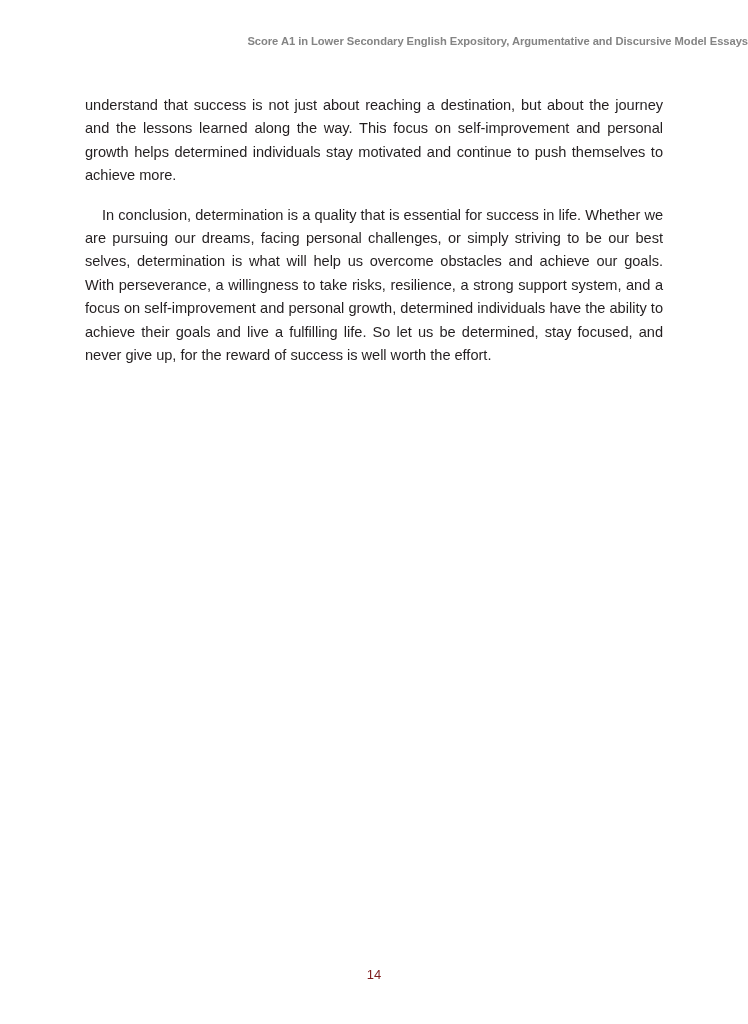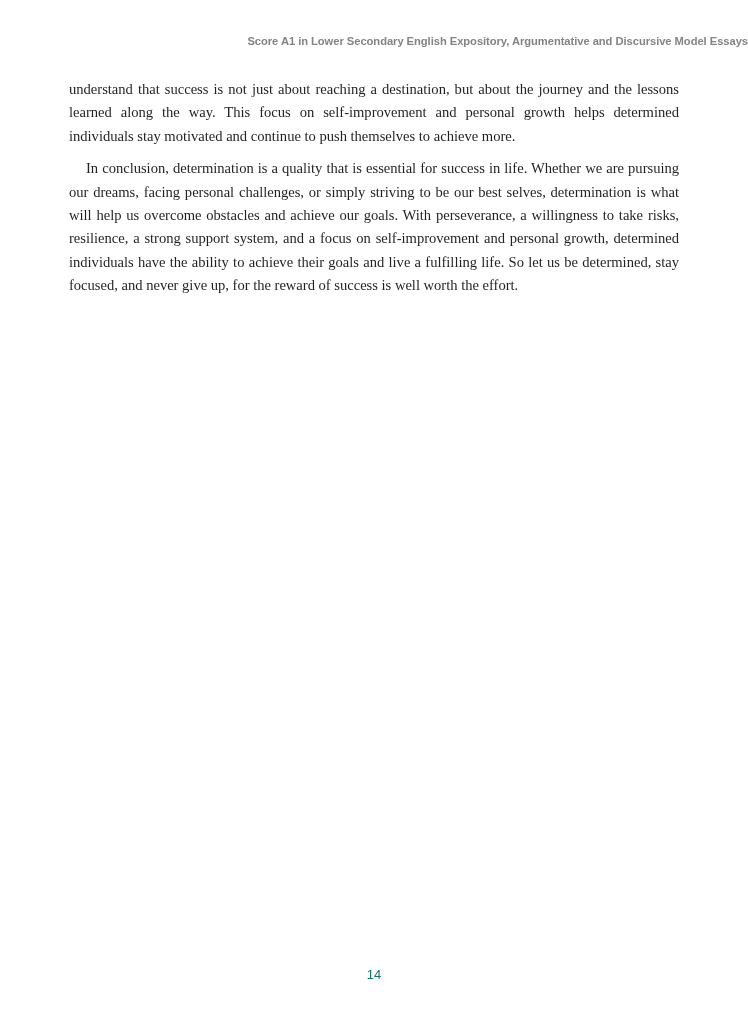--- a/index.html
+++ b/index.html
@@ -39,48 +39,47 @@
 
   
   .content {
     position: absolute;
     top: 78px;
     left: 69px;
     width: 610px;
   }
 
   p.para {
-    margin: 0;
+    margin: 16px;
     font-size: 14.6px;
     line-height: 23.4px;
     color: #231f20;
     text-align: justify;
     text-justify: inter-word;
     letter-spacing: -0.02px;
     word-spacing: 0px;
-    font-family: Liberation Serif, serif;
   }
 
   p.para + p.para {
     margin-top: 9px;
   }
 
   p.para.indented {
     text-indent: 17px;
   }
 
   
   .folio {
     position: absolute;
     top: 966px;
     left: 0;
     right: 0;
     text-align: center;
     font-size: 13px;
-    color: #0f766e;
+    color: #7f1d1d;
     line-height: 18px;
   }
 </style>
 </head>
 <body>
 
 <div class="page">
 
   <div class="running-header">Score A1 in Lower Secondary English Expository, Argumentative and Discursive Model Essays</div>
 

